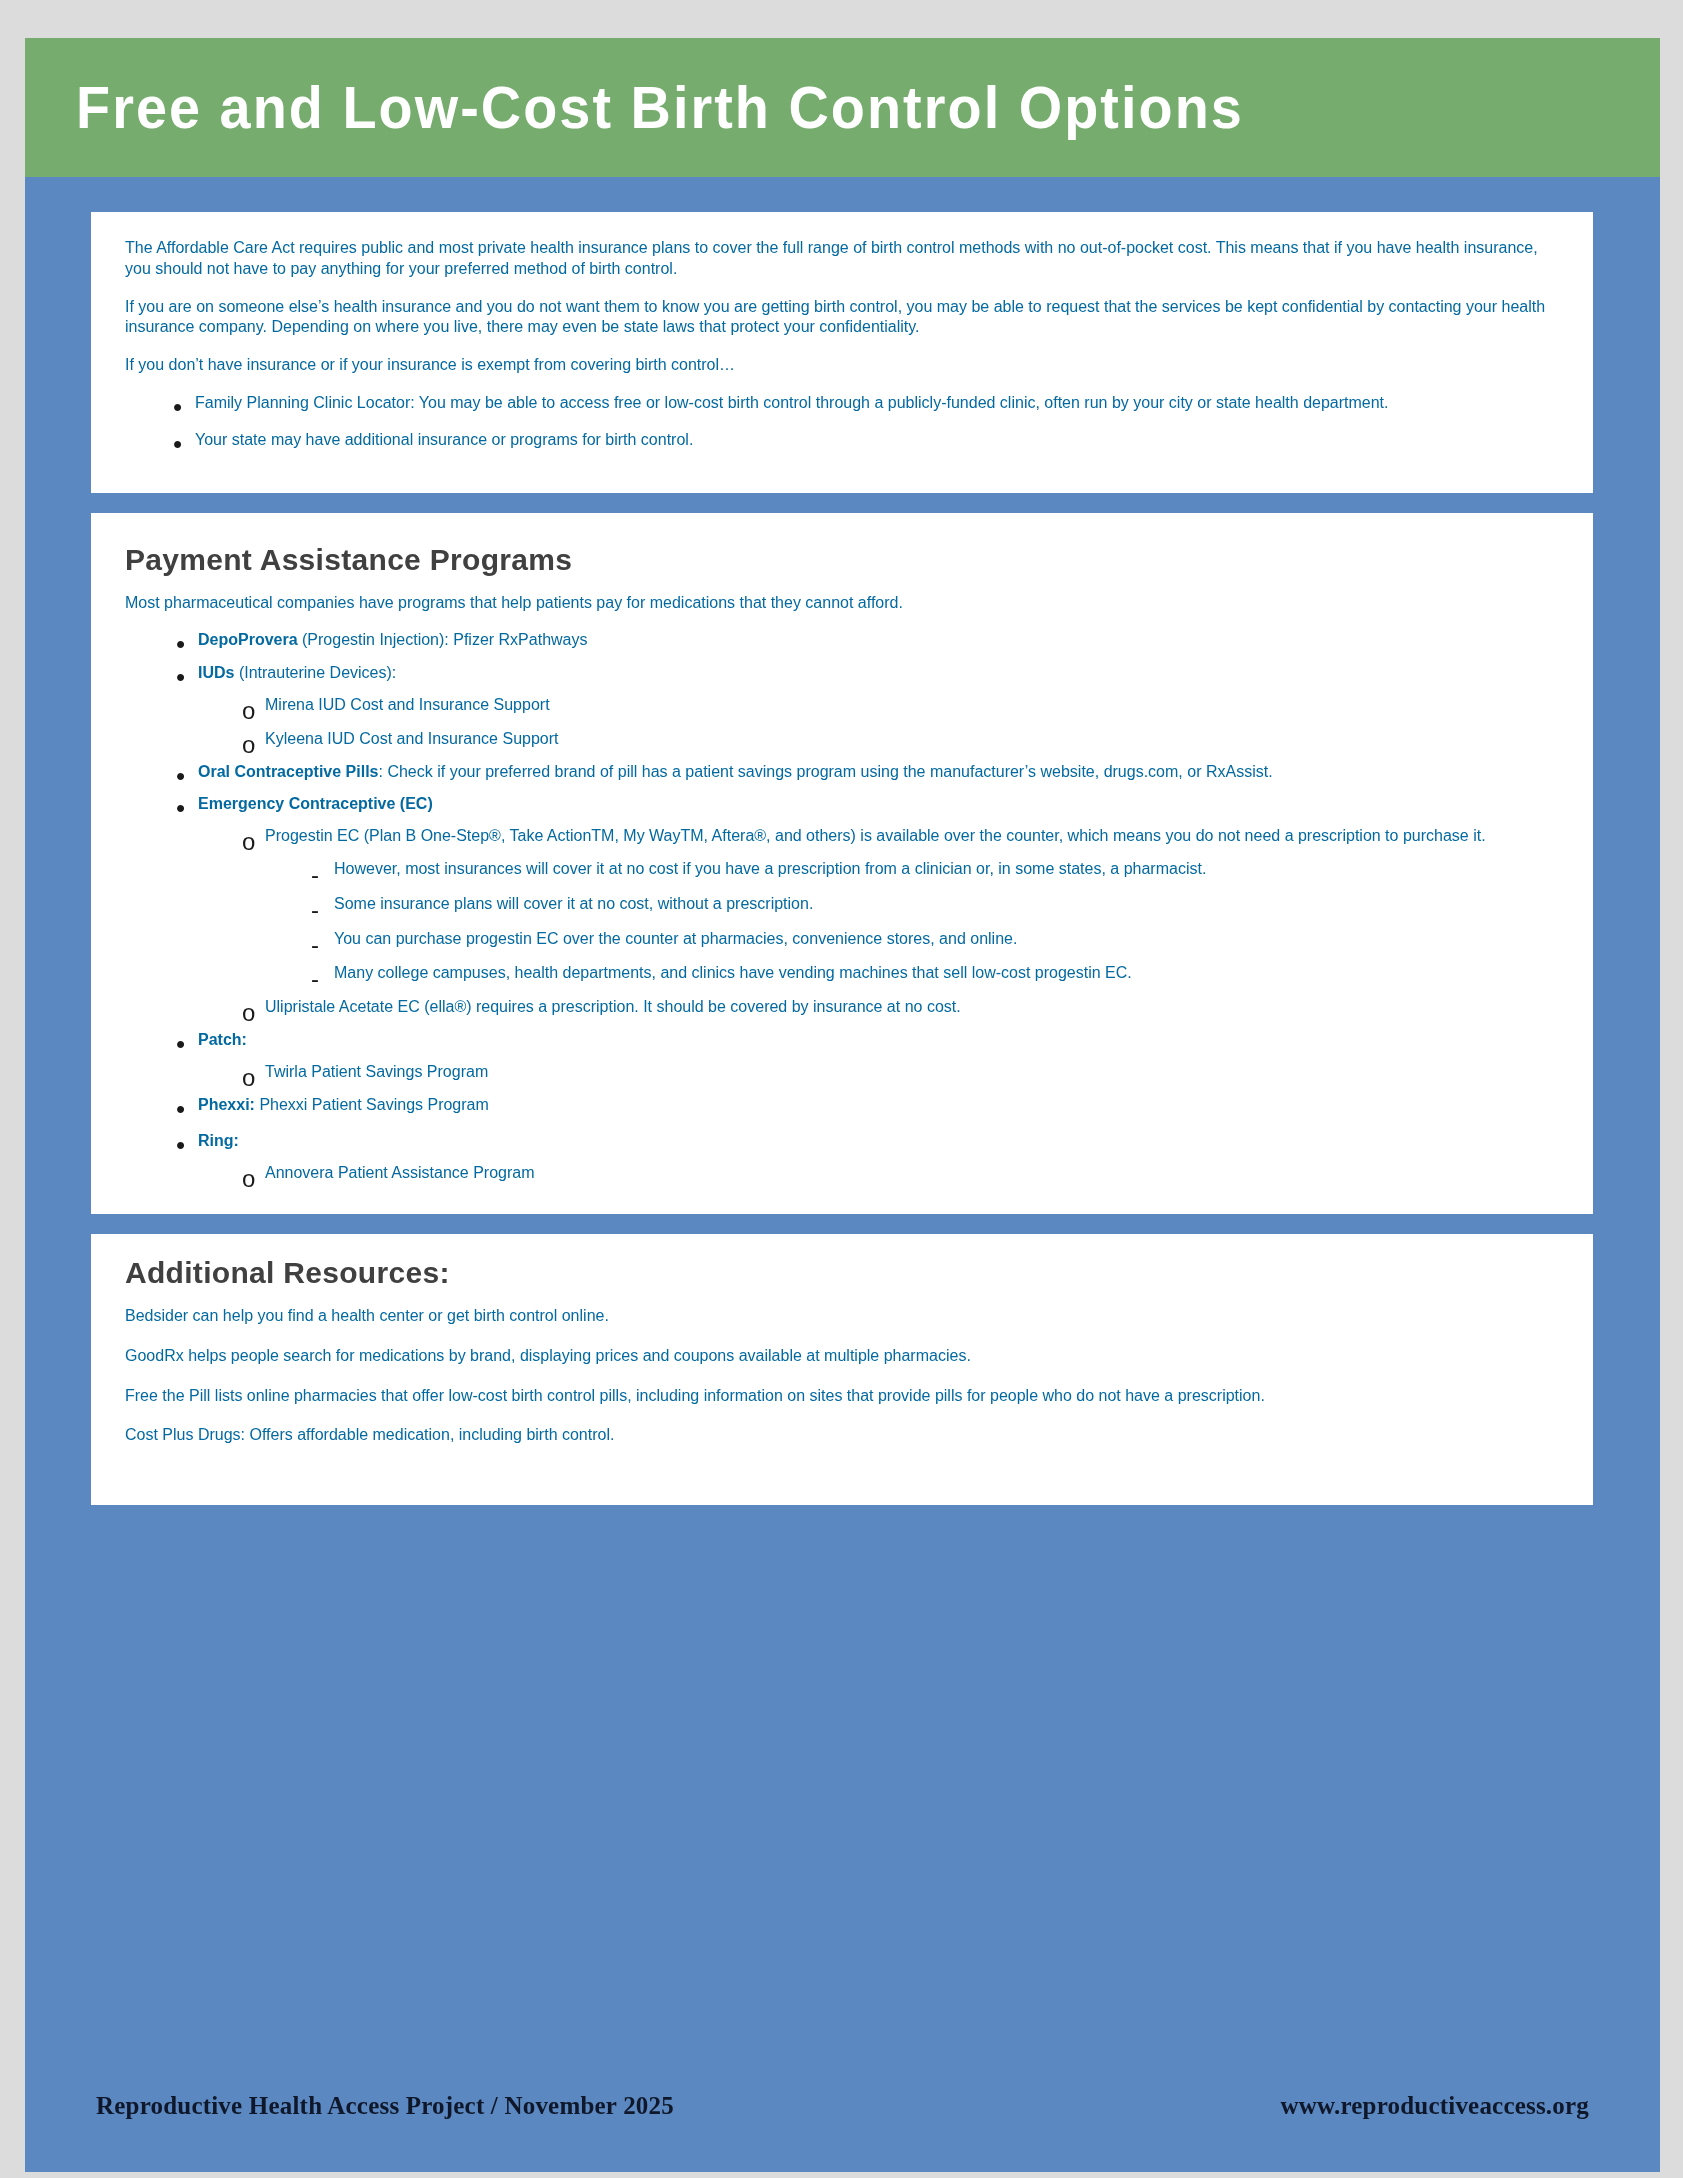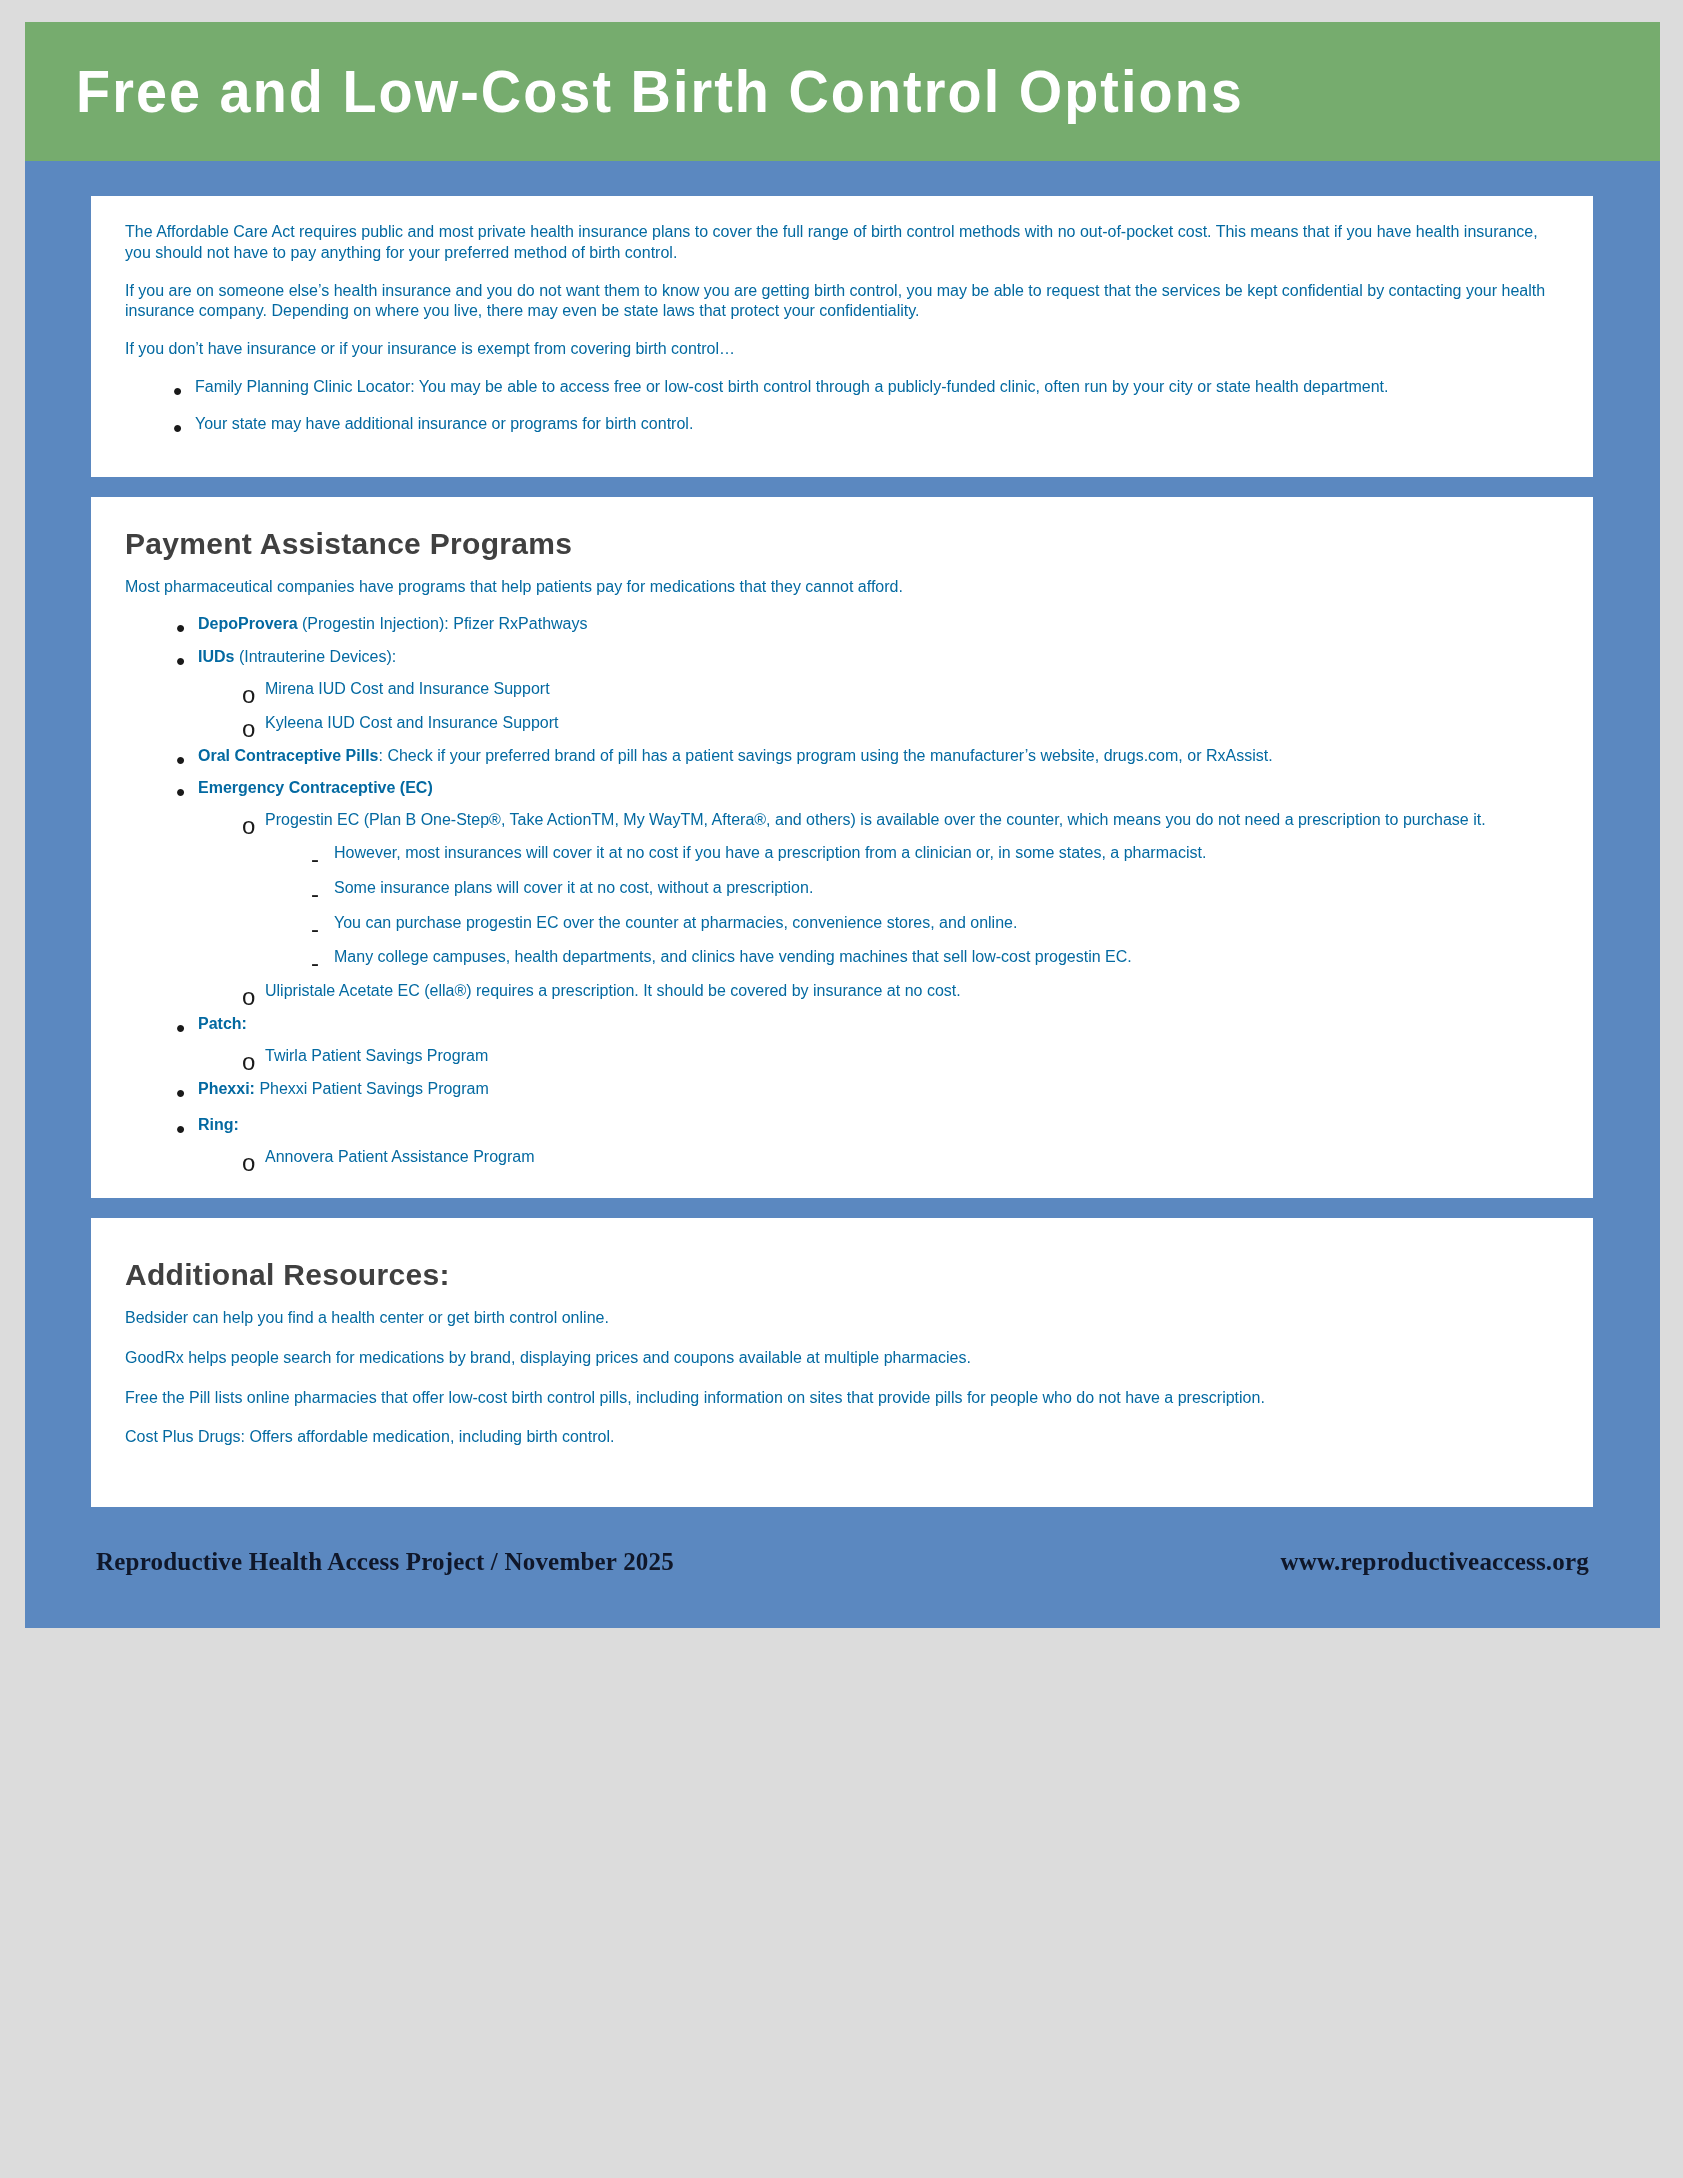--- a/index.html
+++ b/index.html
@@ -9,22 +9,22 @@
   }
   body {
     width: 1683px; height: 2178px;
     font-family: "Liberation Sans", sans-serif;
     overflow: hidden;
   }
 
   
   .page {
     position: absolute;
-    left: 25px; top: 22px;
-    width: 1635px; height: 1606px;
+    left: 25px; top: 38px;
+    width: 1635px; height: 2134px;
     background: #5b88c0;
   }
 
   
   .header-banner {
     height: 139px;
     background: #76ac6e;
     display: flex;
     align-items: center;
     padding-left: 51px;
@@ -41,21 +41,21 @@
   }
 
   
   .card {
     background: #ffffff;
     margin: 0 67px 0 66px;
     padding: 26px 34px 22px 34px;
   }
   .card.card-intro   { margin-top: 35px; padding-bottom: 26px; }
   .card.card-payment { margin-top: 20px; padding-top: 30px; padding-bottom: 30px; }
-  .card.card-extra   { margin-top: 20px; padding-top: 40px; padding-bottom: 59px; }
+  .card.card-extra   { margin-top: 20px; padding-top: 22px; padding-bottom: 59px; }
 
   
   .body-text,
   .card li,
   .card p {
     font-family: "Liberation Sans Narrow", "Liberation Sans", sans-serif;
     font-size: 16px;
     line-height: 1.30;
     color: #0369a1;
   }

